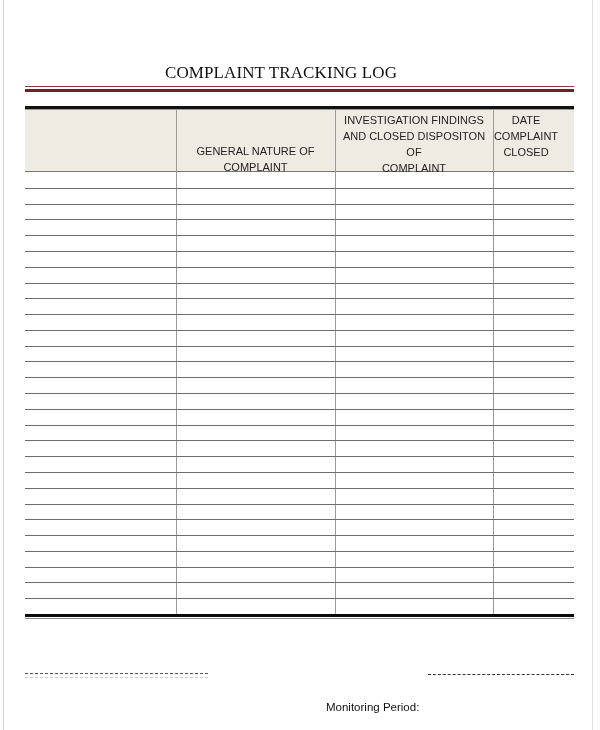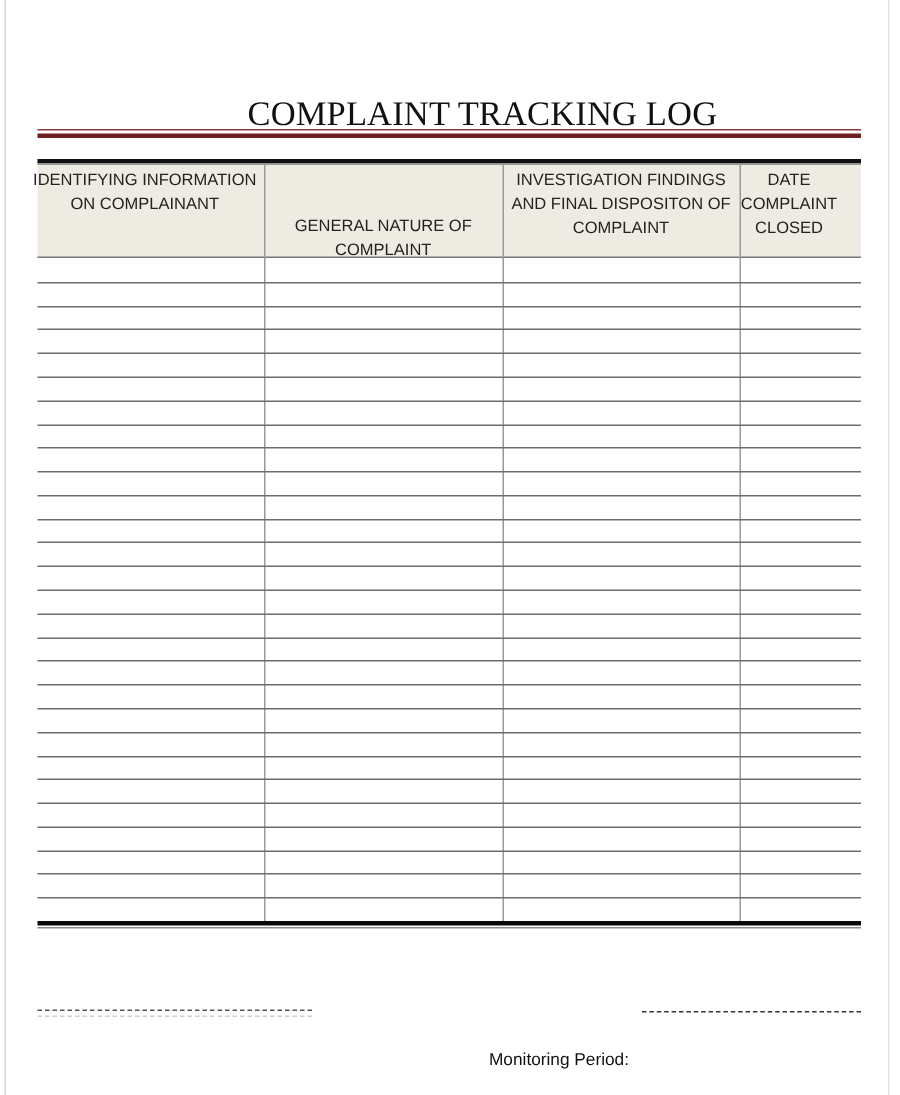--- a/index.html
+++ b/index.html
@@ -24,21 +24,21 @@
       position: absolute;
       left: 592px; top: 0;
       width: 1px; height: 730px;
       background: #e2e2e2;
     }
     .title {
       position: absolute;
       left: 165px; top: 63px;
       width: 222px;
       font-family: "Liberation Serif", serif;
-      font-size: 23px;
+      font-size: 17px;
       letter-spacing: 0.1px;
       color: #111;
       white-space: nowrap;
     }
     .rule-thin {
       position: absolute;
       left: 25px; top: 86px;
       width: 549px; height: 1px;
       background: #8a3a3a;
     }
@@ -141,26 +141,24 @@
 
 <div class="title">COMPLAINT TRACKING LOG</div>
 <div class="rule-thin"></div>
 <div class="rule-thick"></div>
 
 <div>
   <div class="table-top"></div>
   <div class="table-top-shadow"></div>
 
   <div class="header-row">
-    <div class="hcell" style="left:-8px;width:159px;">IDENTIFYING INFORMATION
-ON COMPLAINANT</div>
     <div class="hcell" style="left:151px;width:159px;margin-top:31px;">GENERAL NATURE OF
 COMPLAINT</div>
     <div class="hcell" style="left:310px;width:158px;">INVESTIGATION FINDINGS
-AND FINAL DISPOSITON OF
+AND CLOSED DISPOSITON OF
 COMPLAINT</div>
     <div class="hcell" style="left:468px;width:66px;">DATE
 COMPLAINT
 CLOSED</div>
   </div>
 
   <div class="vline" style="left:176px;"></div>
   <div class="vline" style="left:335px;"></div>
   <div class="vline" style="left:493px;"></div>
 

